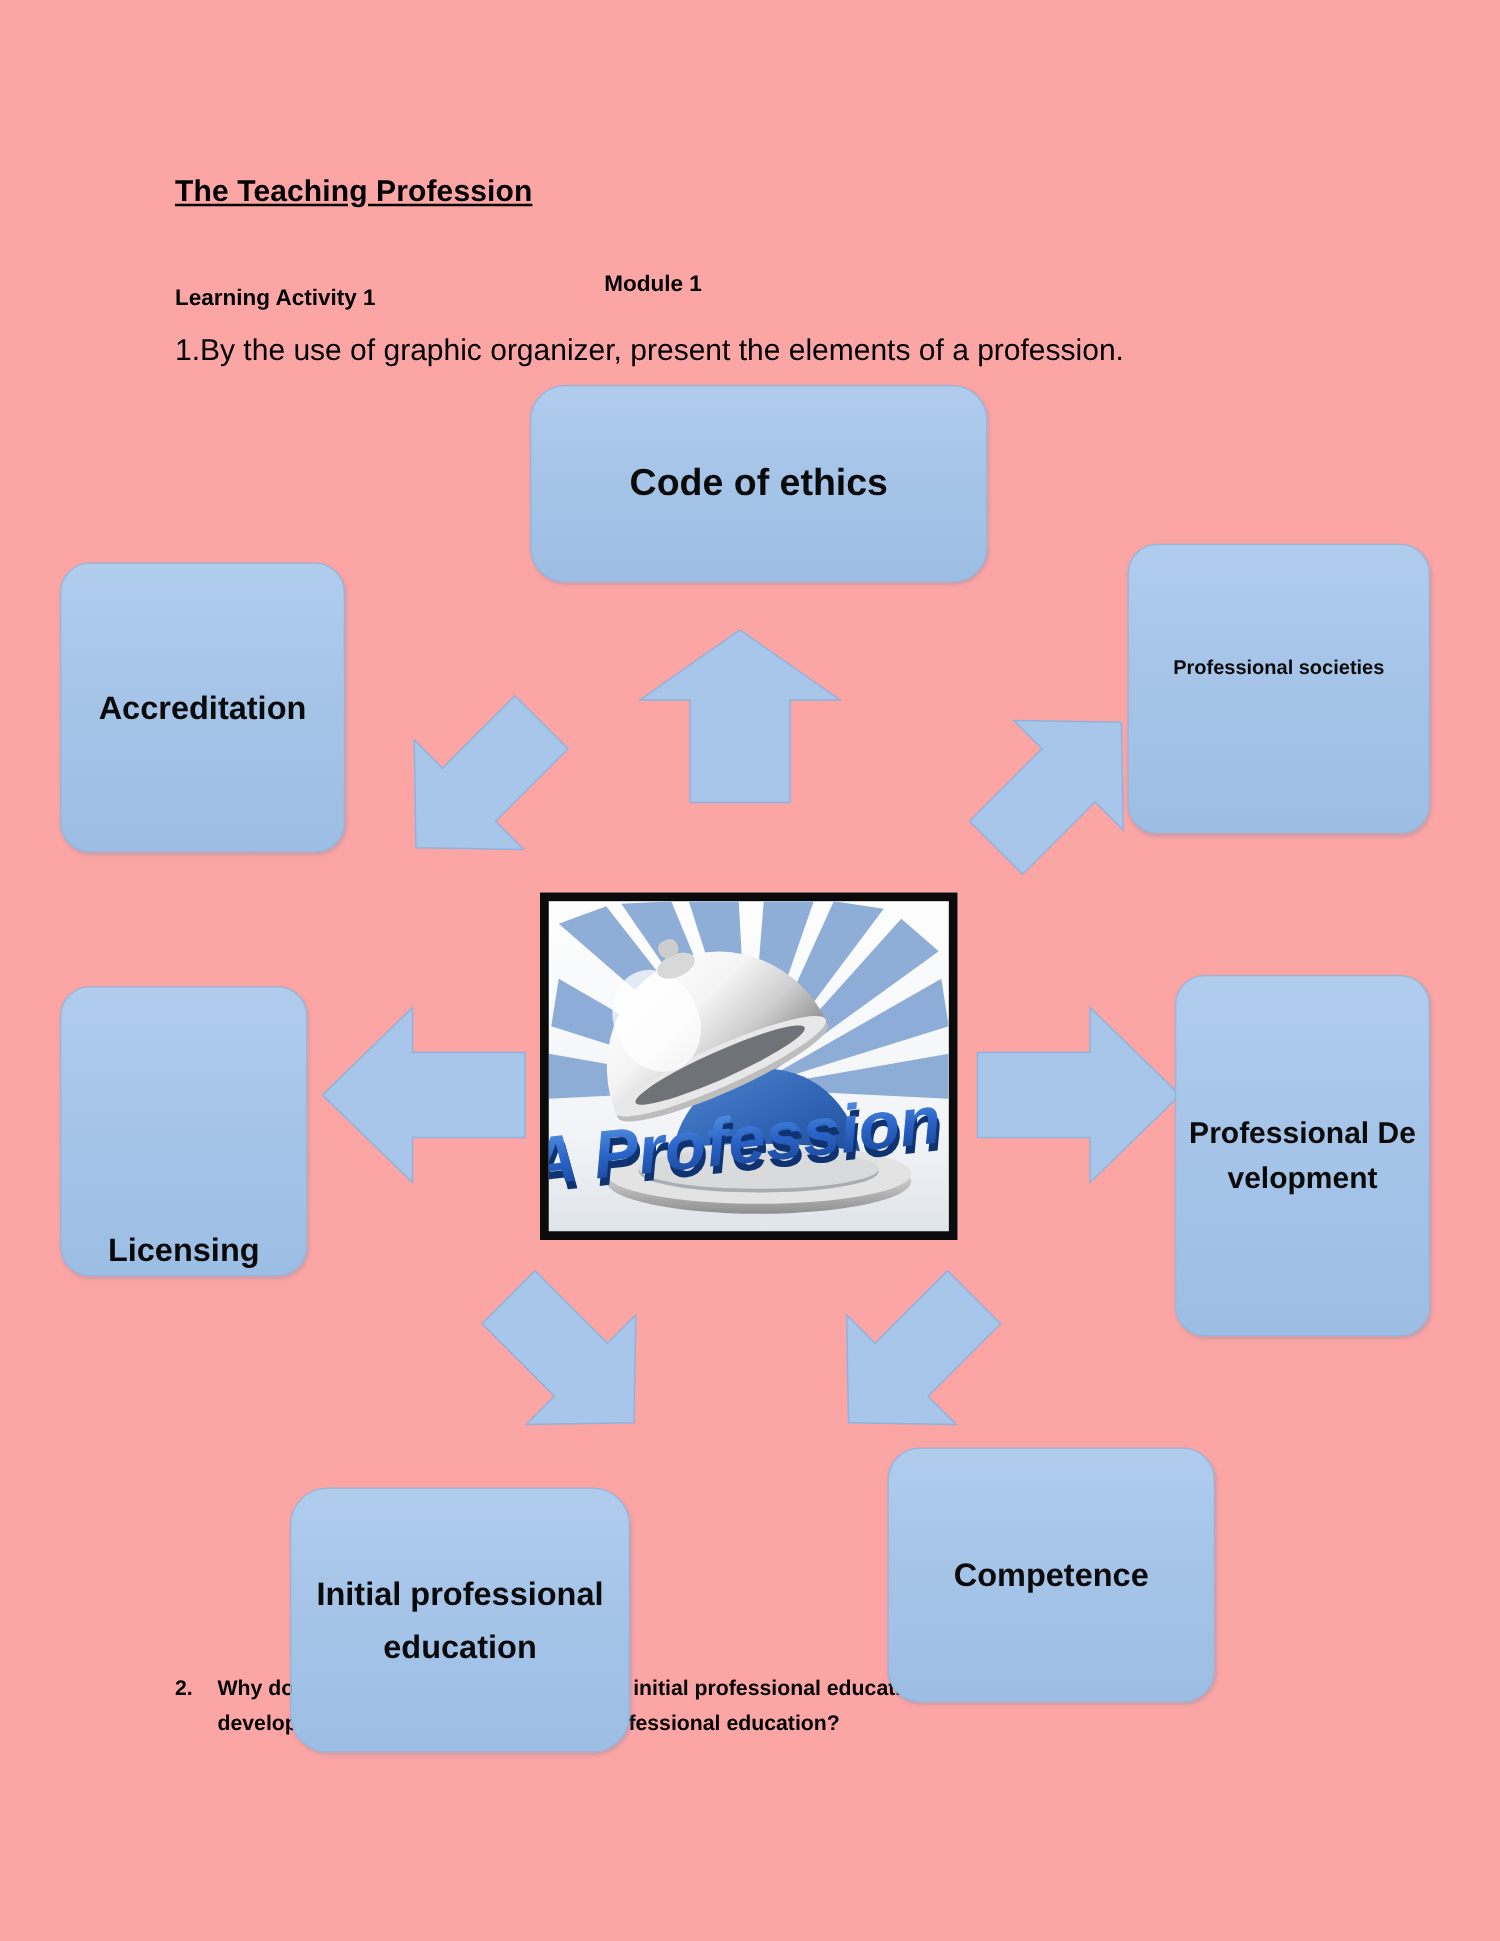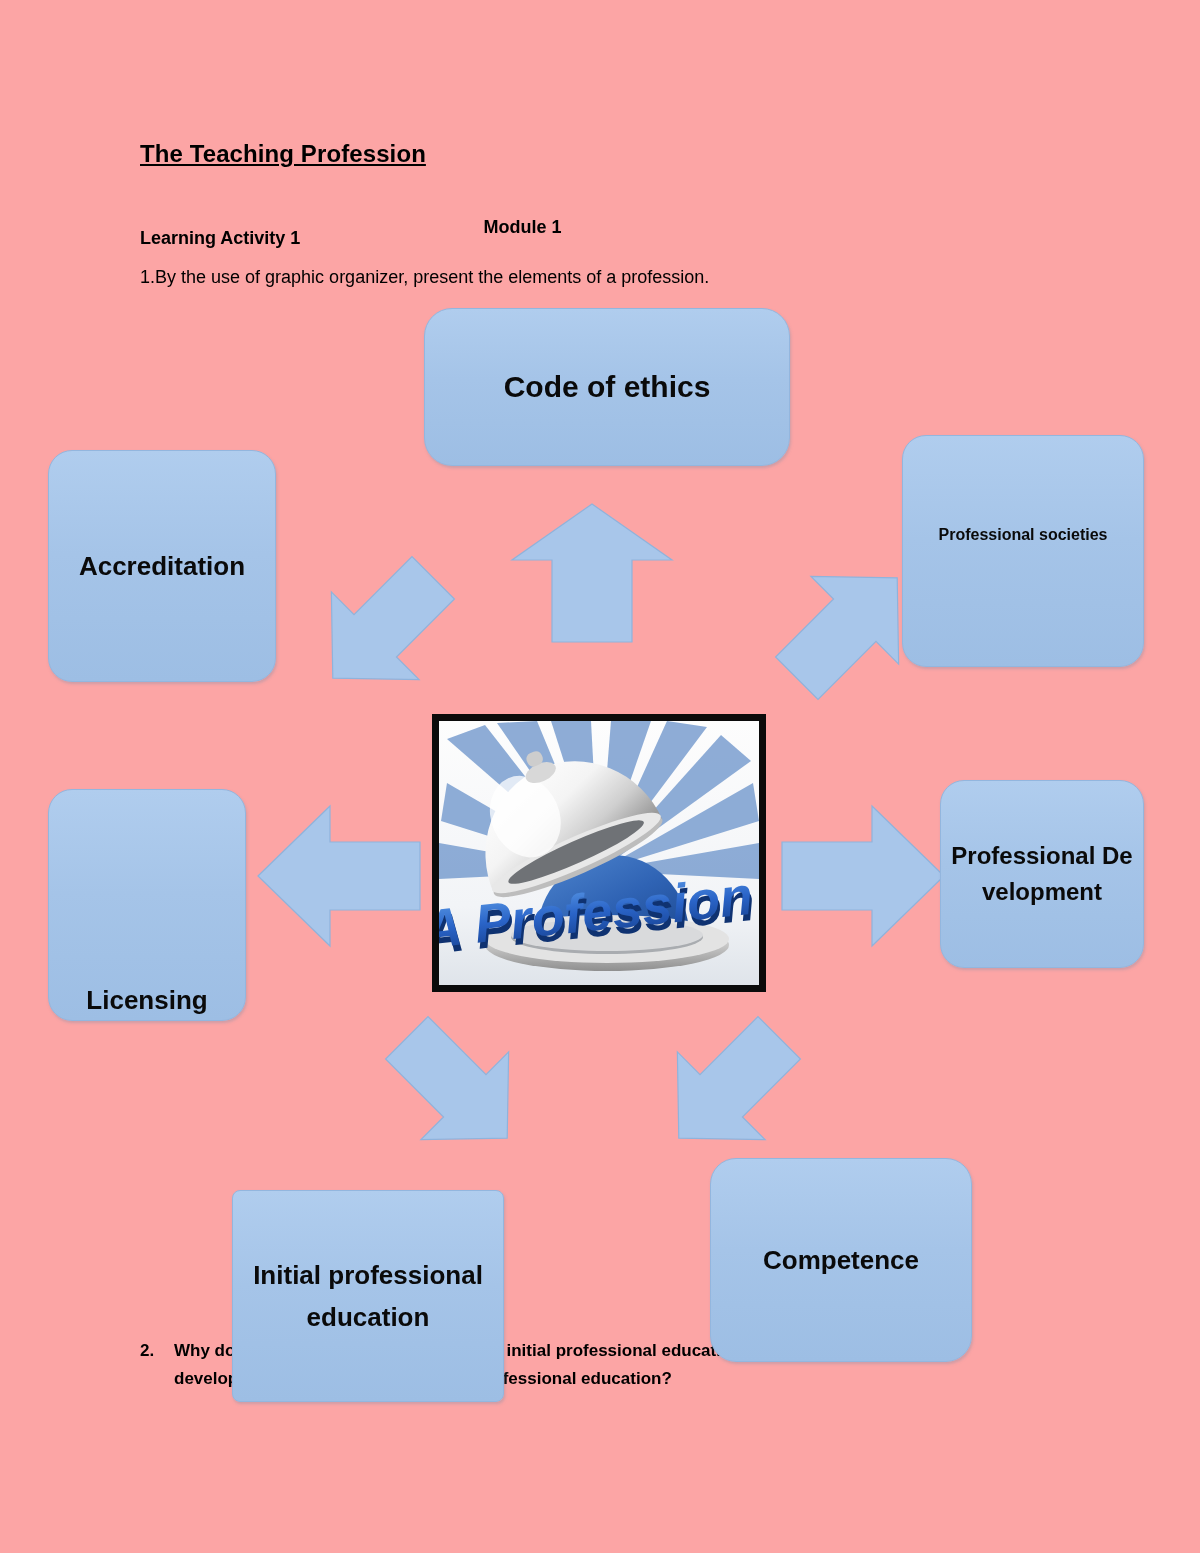--- a/index.html
+++ b/index.html
@@ -44,21 +44,21 @@
     position: absolute;
     left: 140px;
     top: 228px;
     font-size: 18px;
     font-weight: bold;
   }
   .instruction-line {
     position: absolute;
     left: 140px;
     top: 267px;
-    font-size: 18px;
+    font-size: 24px;
     font-weight: normal;
   }
 
   
   .question-block {
     position: absolute;
     left: 140px;
     top: 1337px;
     width: 900px;
     font-size: 17px;
@@ -125,30 +125,30 @@
     padding-bottom: 36px;
   }
   #node-licensing {
     left: 48px; top: 789px;
     width: 198px; height: 232px;
     font-size: 26px;
     align-items: flex-end;
   }
   #node-professional-development {
     left: 940px; top: 780px;
-    width: 204px; height: 188px;
+    width: 204px; height: 289px;
     font-size: 24px;
     line-height: 36px;
   }
   #node-initial-professional-education {
     left: 232px; top: 1190px;
     width: 272px; height: 212px;
     font-size: 26px;
     line-height: 42px;
-    border-radius: 8px;
+    border-radius: 30px;
   }
   #node-competence {
     left: 710px; top: 1158px;
     width: 262px; height: 204px;
     font-size: 26px;
     border-radius: 26px;
   }
 
   .node .node-label { display: block; width: 100%; }
   #node-professional-development .node-label { word-break: break-all; }

